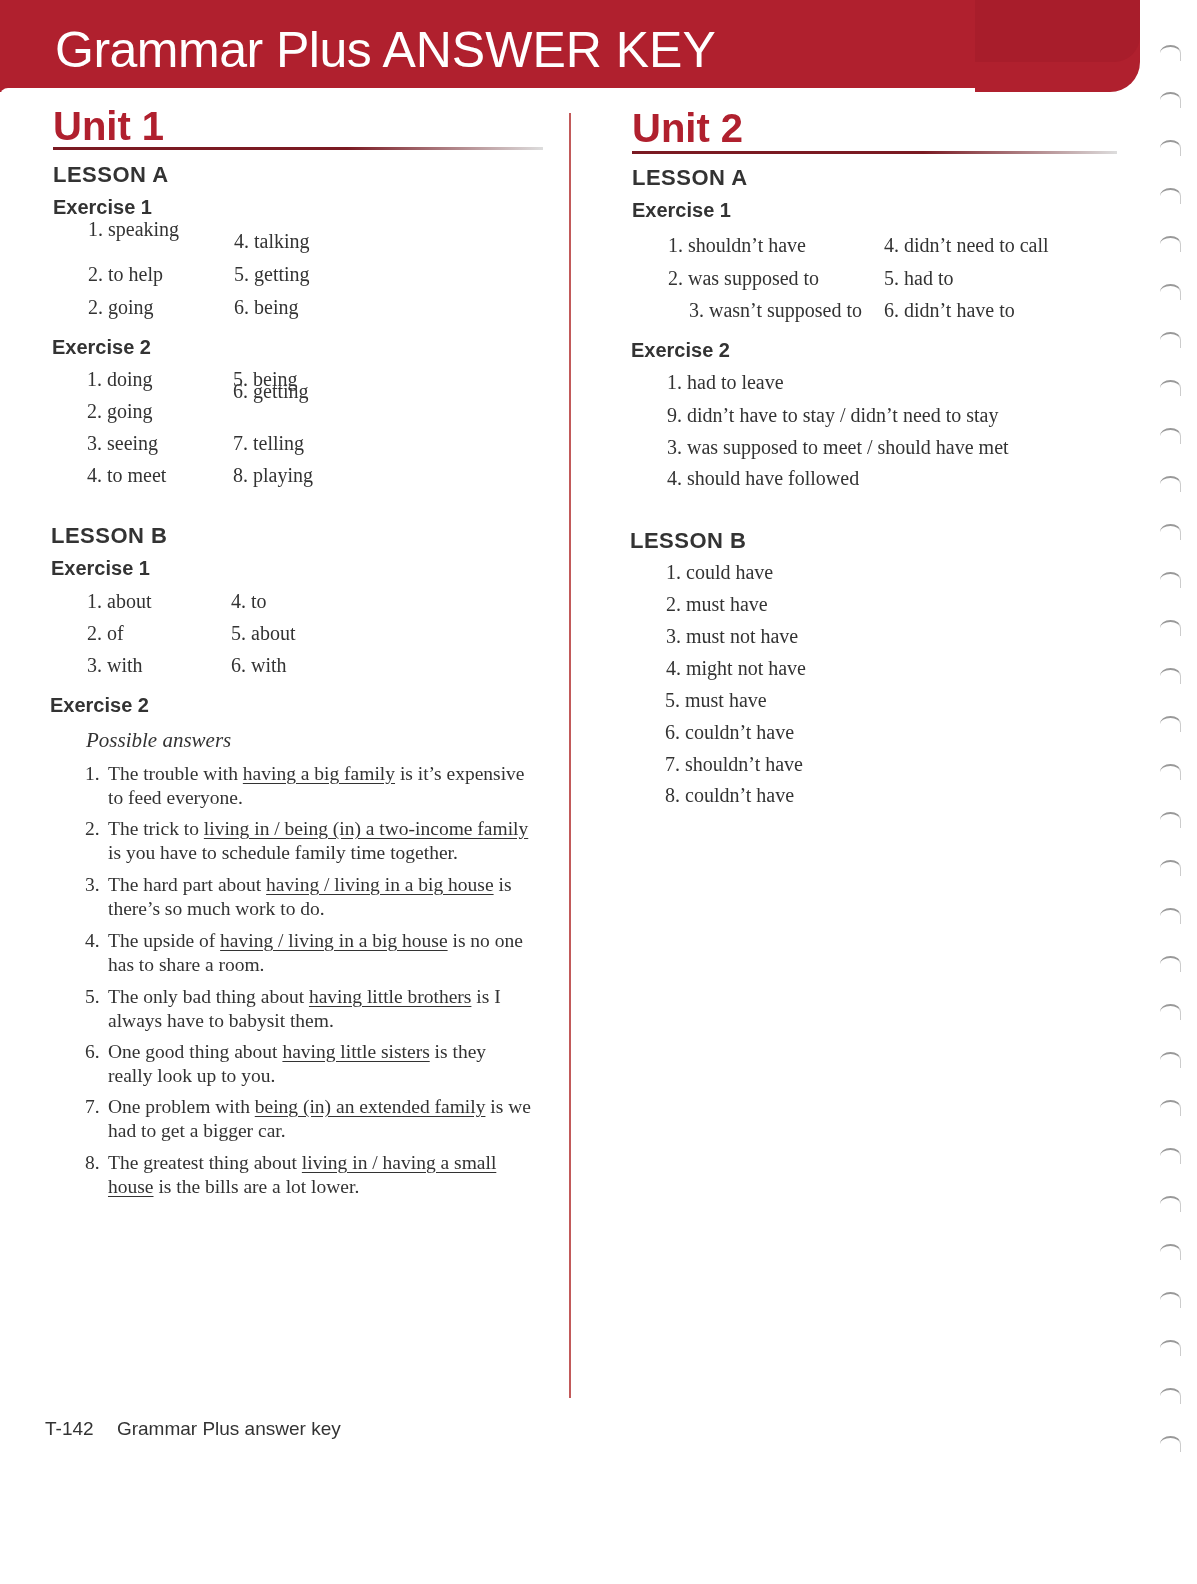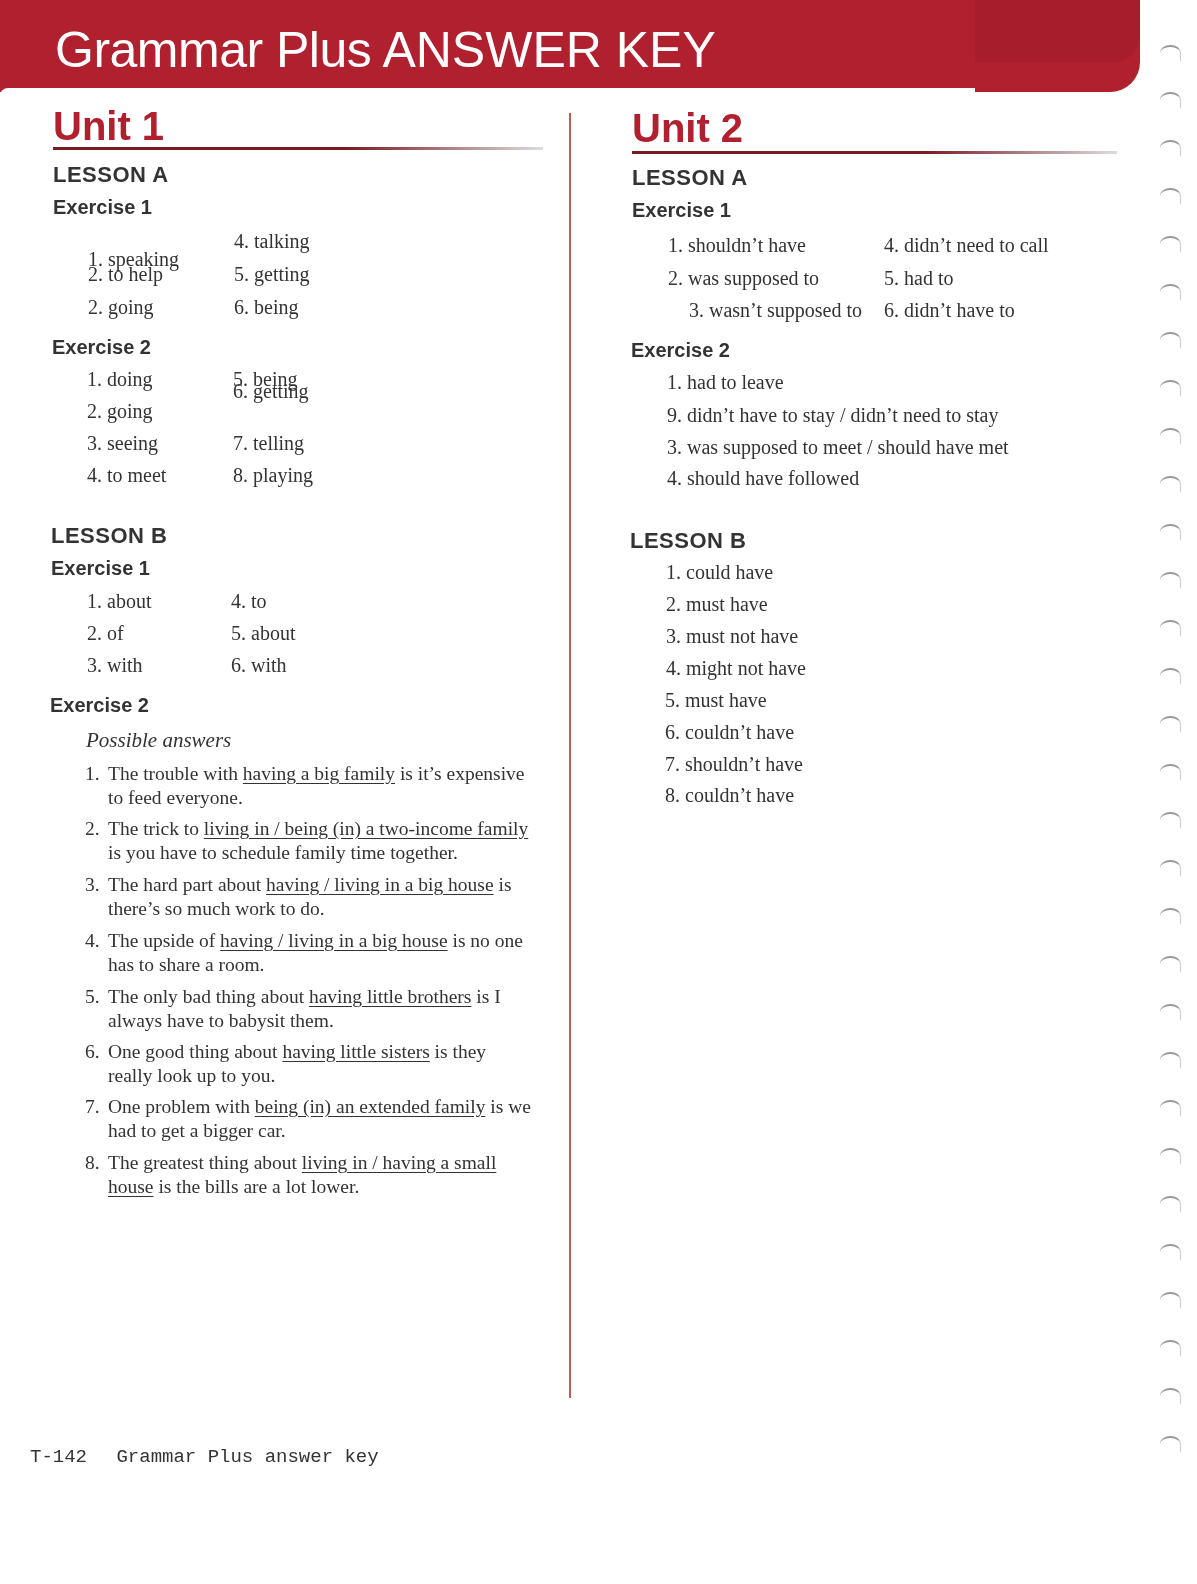--- a/index.html
+++ b/index.html
@@ -49,21 +49,21 @@
   }
   .italic-note { position: absolute; font-style: italic; font-size: 21px; color: #333; }
 
   .sentence {
     position: absolute; left: 85px; width: 450px; font-size: 19.5px; line-height: 24px; color: #333;
   }
   .sentence .num { position: absolute; left: 0; top: 0; }
   .sentence .body { display: block; margin-left: 23px; }
   .sentence u { text-underline-offset: 3px; }
 
-  .footer { position: absolute; left: 30px; top: 1418px; font-family: Liberation Mono, monospace; font-size: 19px; color: #333; margin-top: 28px; }
+  .footer { position: absolute; left: 45px; top: 1418px; font-family: Liberation Sans, sans-serif; font-size: 19px; color: #333; }
   .footer .pg { margin-right: 18px; }
 
   .ring { position: absolute; left: 1160px; width: 20px; height: 14px; border-top: 2px solid #999; border-right: 1px solid #ccc; border-radius: 50% 50% 0 0; }
 </style>
 </head>
 <body>
 
 <div class="banner"></div>
 <div class="banner-notch"></div>
 <div class="banner-cut"></div>
@@ -72,21 +72,21 @@
   <span class="light">ANSWER KEY</span>
 </div>
 
 <div class="col-divider"></div>
 
 <div class="unit-title" style="left:53px;top:104px;">Unit 1</div>
 <div class="unit-rule" style="left:53px;top:147px;width:490px;"></div>
 
 <div class="lesson" style="left:53px;top:162px;">LESSON A</div>
 <div class="exercise" style="left:53px;top:196px;">Exercise 1</div>
-<div class="ans" style="left:88px;top:248px;text-align:center;">1. speaking</div>
+<div class="ans" style="left:88px;top:218px;text-align:center;">1. speaking</div>
 <div class="ans" style="left:88px;top:263px;">2. to help</div>
 <div class="ans" style="left:88px;top:296px;">2. going</div>
 <div class="ans" style="left:234px;top:230px;">4. talking</div>
 <div class="ans" style="left:234px;top:263px;">5. getting</div>
 <div class="ans" style="left:234px;top:296px;">6. being</div>
 
 <div class="exercise" style="left:52px;top:336px;">Exercise 2</div>
 <div class="ans" style="left:87px;top:368px;">1. doing</div>
 <div class="ans" style="left:87px;top:400px;">2. going</div>
 <div class="ans" style="left:87px;top:432px;">3. seeing</div>

